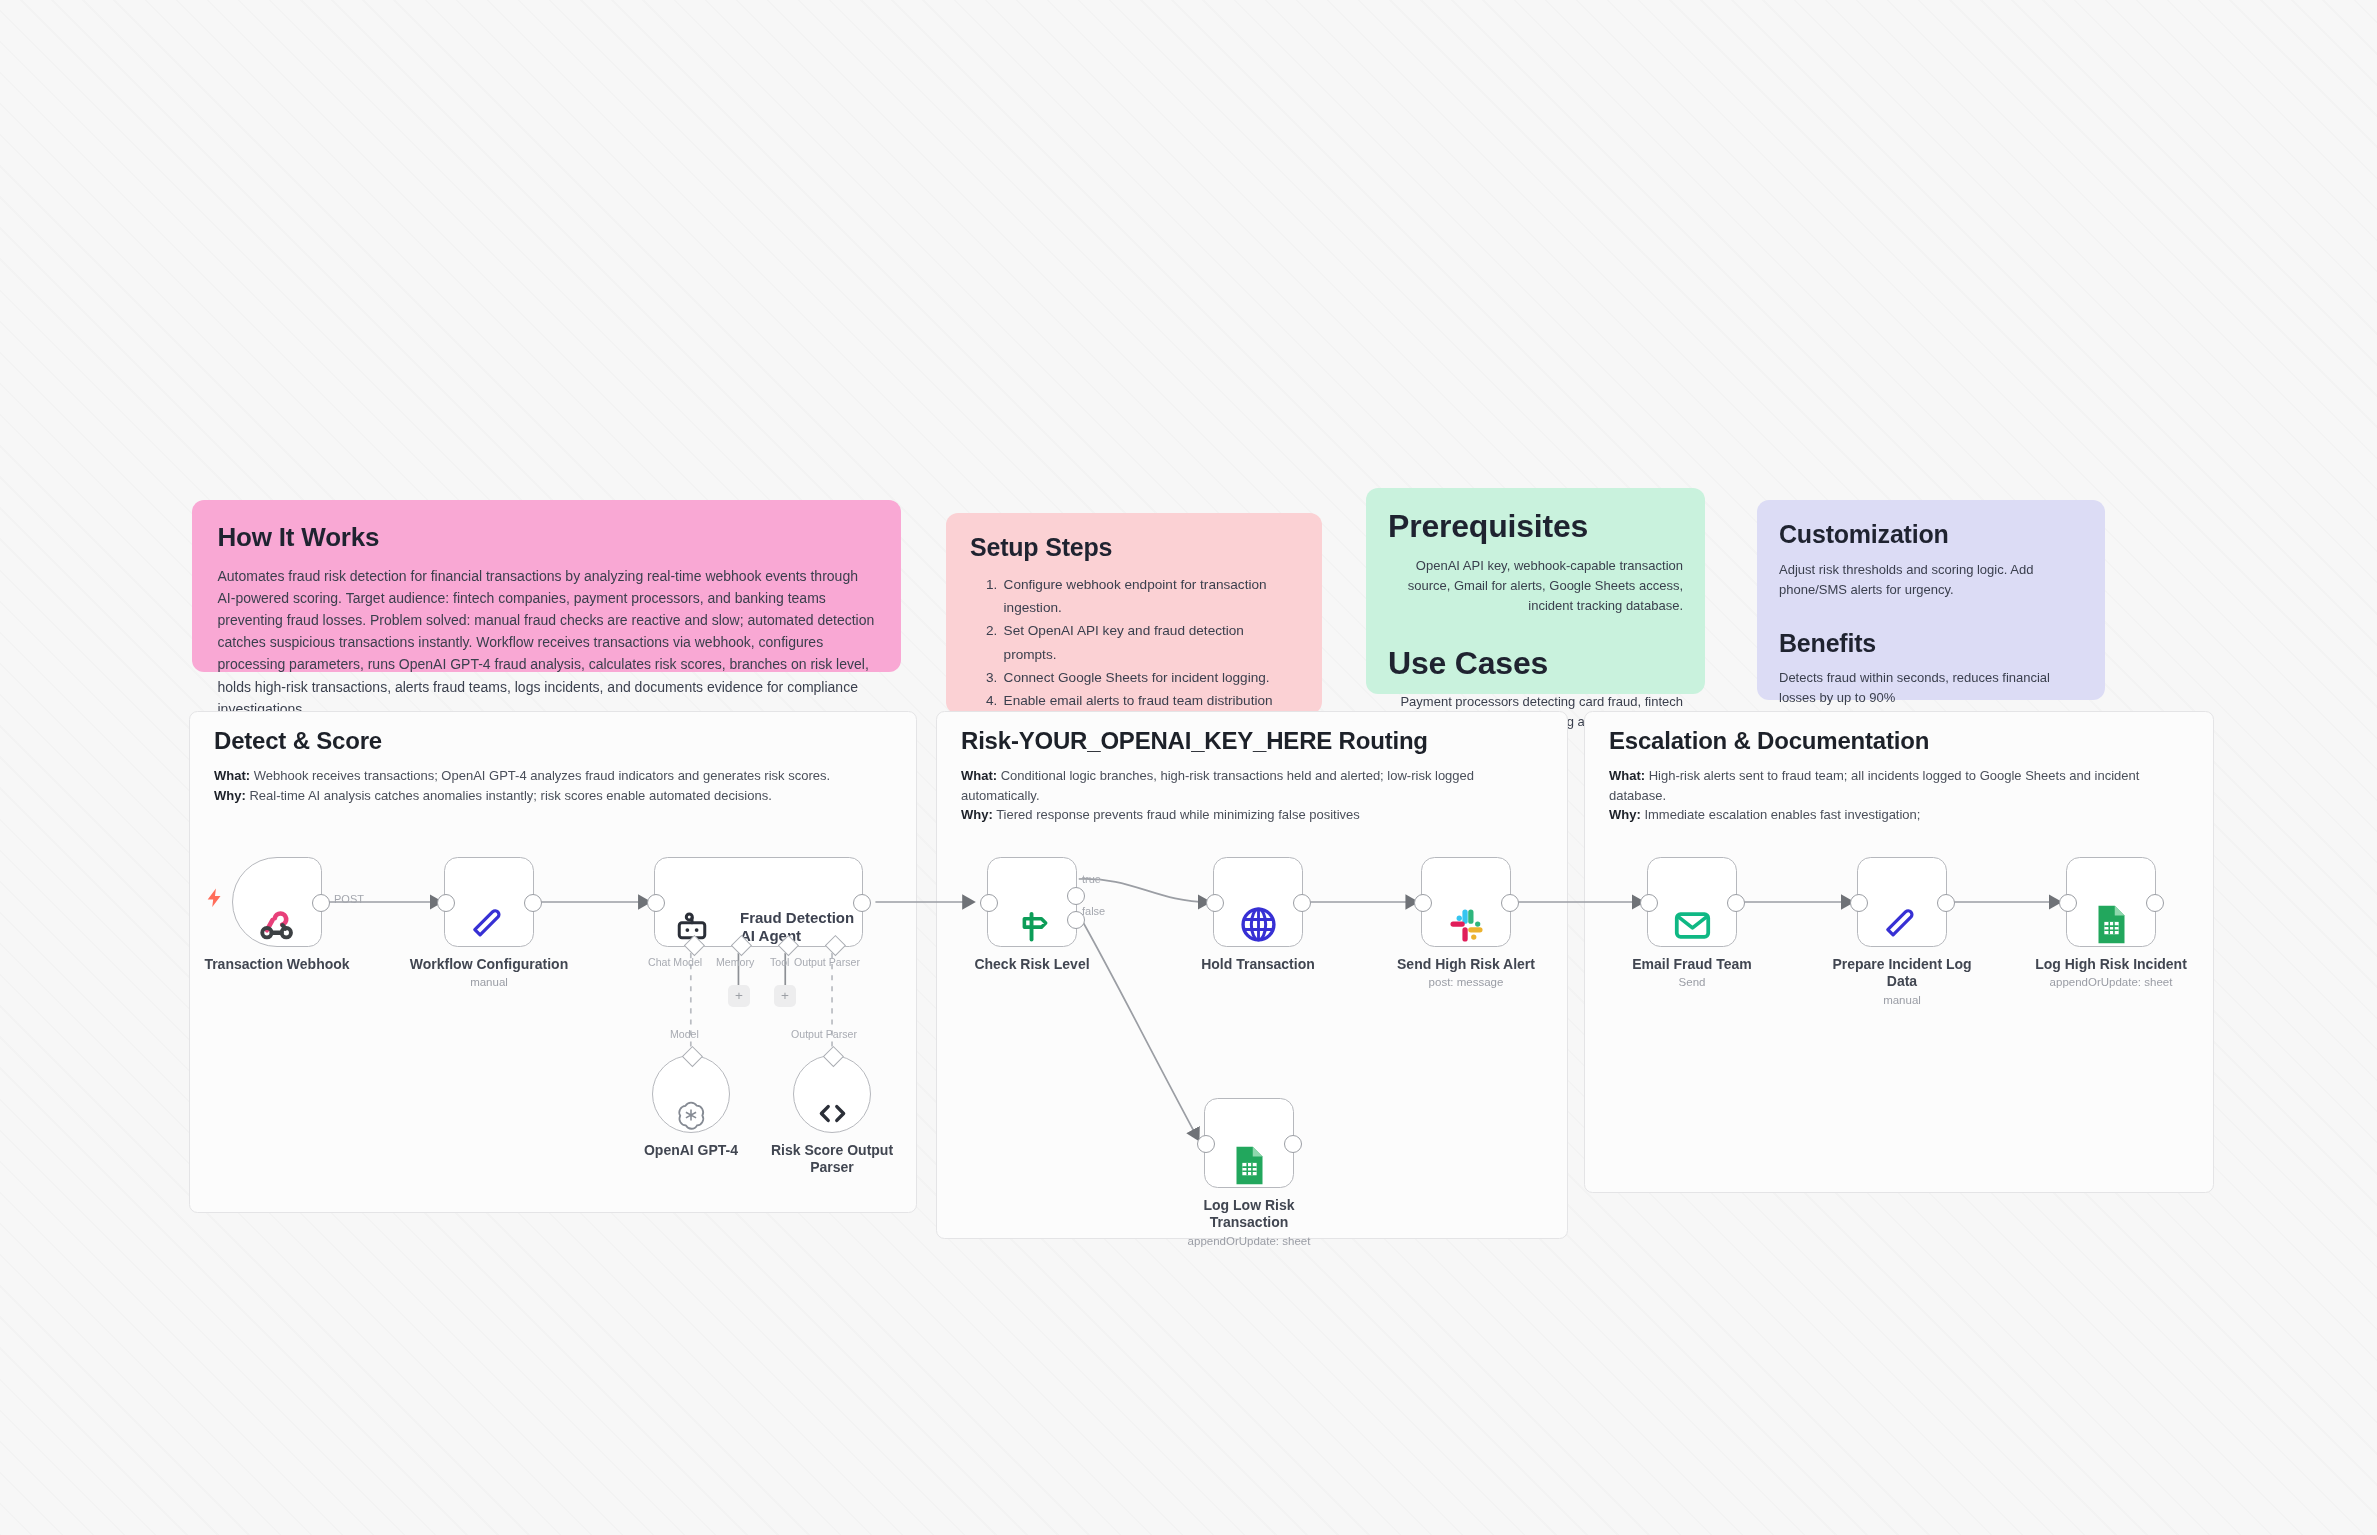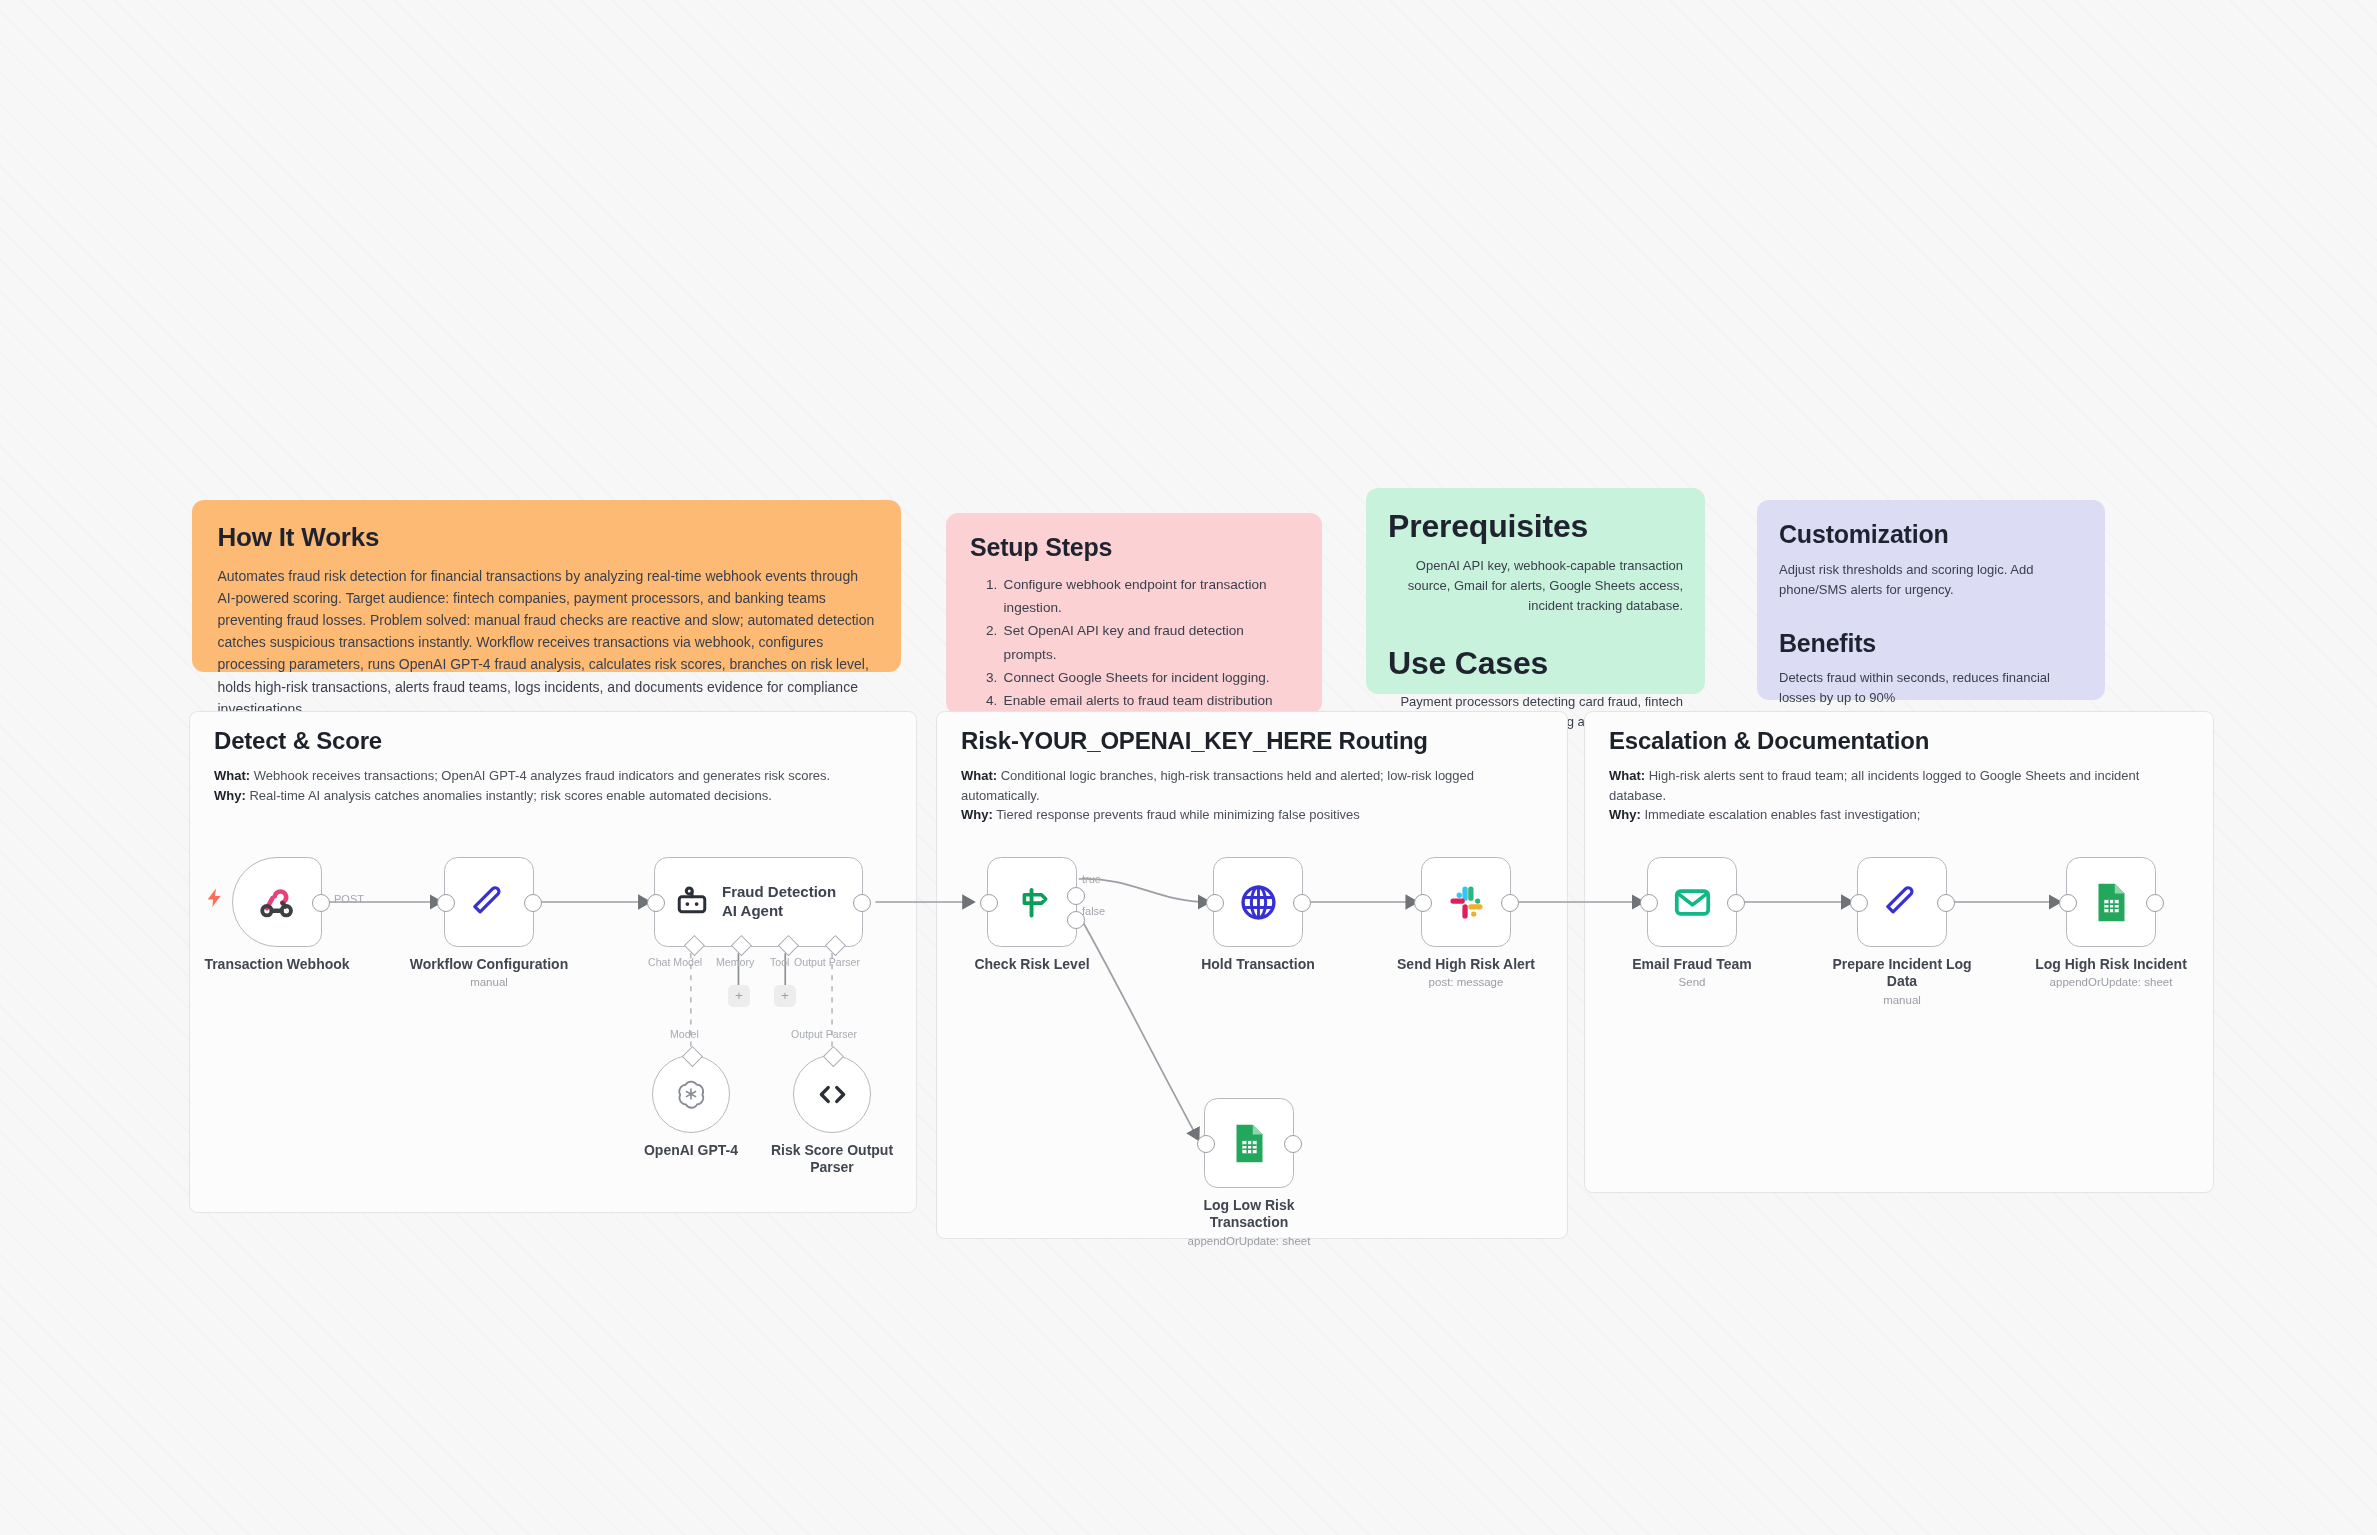--- a/index.html
+++ b/index.html
@@ -14,21 +14,21 @@
   .canvas{position:absolute;left:0;top:0;width:2377px;height:1536px;}
 
   
   .info-card{position:absolute;border-radius:12px;box-sizing:border-box;}
   .info-card h2{margin:0 0 12px 0;font-size:26px;font-weight:700;color:#1f2330;letter-spacing:-0.2px;}
   .info-card h2.second{margin-top:29px;}
   .info-card p{margin:0;font-size:14px;line-height:1.58;color:#3a3f4d;}
   .info-card ol{margin:9px;padding-left:22px;font-size:14px;line-height:1.72;color:#3a3f4d;}
   .info-card ol li{padding-left:2.6px;}
 
-  #card-how{left:192px;top:500px;width:709px;height:172px;background:#fdba74;padding:22px 25.5px;}
+  #card-how{left:192px;top:500px;width:709px;height:172px;background:#f9a8d4;padding:22px 25.5px;}
   #card-setup{left:946px;top:513px;width:376px;height:201px;background:#fbd1d4;padding:20.4px 24px;}
   #card-prereq{left:1366px;top:488px;width:339px;height:206px;background:#c9f2dd;padding:20.4px 22px;}
   #card-custom{left:1757px;top:500px;width:348px;height:200px;background:#dcdcf5;padding:20.4px 22px;}
 
   #card-prereq h2{font-size:32px;margin-bottom:10.2px;}
   #card-prereq p{font-size:13px;line-height:1.55;text-align:right;}
   #card-custom h2{font-size:25px;margin-bottom:10.2px;}
   #card-custom p{font-size:13px;line-height:1.55;}
   #card-setup h2{font-size:25px;margin-bottom:10.2px;}
   #card-setup ol{font-size:13.6px;}
@@ -41,21 +41,21 @@
   .section h3{position:absolute;left:24px;top:15.3px;margin:0;font-size:24px;font-weight:700;color:#1d2129;letter-spacing:-0.2px;white-space:nowrap;}
   .sec-desc{position:absolute;left:24px;top:54px;width:calc(100% - 48px);font-size:13px;line-height:1.5;color:#4a4f5a;}
   .sec-desc b{color:#1d2129;font-weight:700;}
   .sec-desc .ln{display:block;}
 
   
   .node{position:absolute;}
   .nbox{
     width:90px;height:90px;background:#ffffff;border:1.4px solid #b6b8bd;
     border-radius:13.6px;box-sizing:border-box;
-    display:flex;align-items:center;justify-content:center;position:relative;
+    display:flex;align-items:flex-end;justify-content:center;position:relative;gap:18px;
   }
   .nbox.trigger{border-top-left-radius:45px;border-bottom-left-radius:45px;}
   .nbox.wide{width:209px;justify-content:flex-start;padding-left:19px;}
   .nbox.circle{width:78px;height:78px;border-radius:50%;}
   .nlabel{
     position:absolute;top:99px;left:50%;transform:translateX(-50%);
     width:183px;text-align:center;font-size:14px;font-weight:700;color:#414651;line-height:1.18;
   }
   .nsub{
     position:absolute;left:50%;transform:translateX(-50%);

